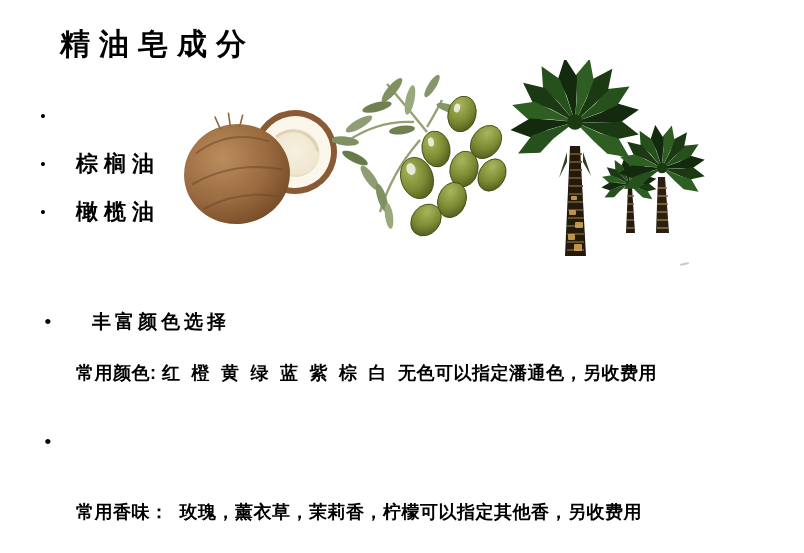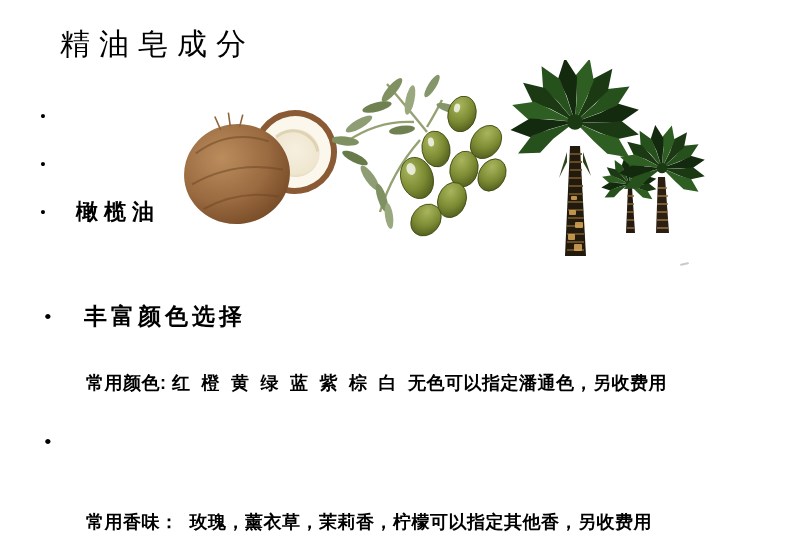--- a/index.html
+++ b/index.html
@@ -2,38 +2,38 @@
 <html><head>
 <meta charset="utf-8">
 <style>
   html,body { margin:0; padding:0; background:#ffffff; }
   .slide {
     position:relative; width:804px; height:553px; background:#ffffff;
     overflow:hidden; font-family:"Liberation Serif", serif; color:#000;
   }
   .title {
     position:absolute; left:60px; top:24px; margin:0;
-    font-size:30px; font-weight:400; letter-spacing:9px;
+    font-size:30px; font-weight:700; letter-spacing:9px;
     font-family:"Liberation Serif", serif;
   }
   .oil-list { position:absolute; left:36px; top:102px; margin:0; padding:0; list-style:none; }
   .oil-item { display:flex; align-items:center; height:28px; margin-bottom:20px; }
   .dot { display:inline-block; text-align:left; line-height:1; }
   .dot.sm { width:36px; font-size:17px; padding-left:4px; }
   .dot.lg { width:36px; font-size:22px; padding-left:2px; }
   .oil-label { font-size:22px; font-weight:700; letter-spacing:6px; white-space:pre; }
   .heading-row { position:absolute; display:flex; align-items:center; }
   .row-colors { left:42px; top:297px; }
   .row-fragrance { left:42px; top:431px; }
   .section-heading {
-    margin:4px; font-size:23px; font-weight:700; letter-spacing:4px;
+    margin:12px; font-size:19px; font-weight:700; letter-spacing:4px;
     font-family:"Liberation Serif", serif;
   }
   .detail {
-    position:absolute; left:76px; margin:10px;
+    position:absolute; left:76px; margin:0;
     font-family:"Liberation Sans", sans-serif;
     font-size:18px; font-weight:700; white-space:pre-wrap; letter-spacing:0.5px;
   }
   .colors-detail { top:361px; }
   .fragrance-detail { top:500px; }
   figure.img { position:absolute; margin:0; padding:0; }
   figure.img svg { display:block; width:100%; height:100%; }
   .img-coconut { left:183px; top:104px; width:160px; height:122px; }
   .img-olives  { left:332px; top:72px;  width:180px; height:166px; }
   .img-palms   { left:507px; top:60px;  width:206px; height:212px; }
@@ -48,20 +48,21 @@
 <div class="slide">
 
   <h1 class="title">精油皂成分</h1>
 
   <ul class="oil-list">
     <li class="oil-item">
       <span class="dot sm">•</span>
     </li>
     <li class="oil-item">
       <span class="dot sm">•</span>
+      <span class="oil-label">棕榈油</span>
     </li>
     <li class="oil-item">
       <span class="dot sm">•</span>
       <span class="oil-label">橄榄油</span>
     </li>
   </ul>
 
   <figure class="img img-coconut">
     <svg viewBox="0 0 160 122" xmlns="http://www.w3.org/2000/svg">
       <defs>

